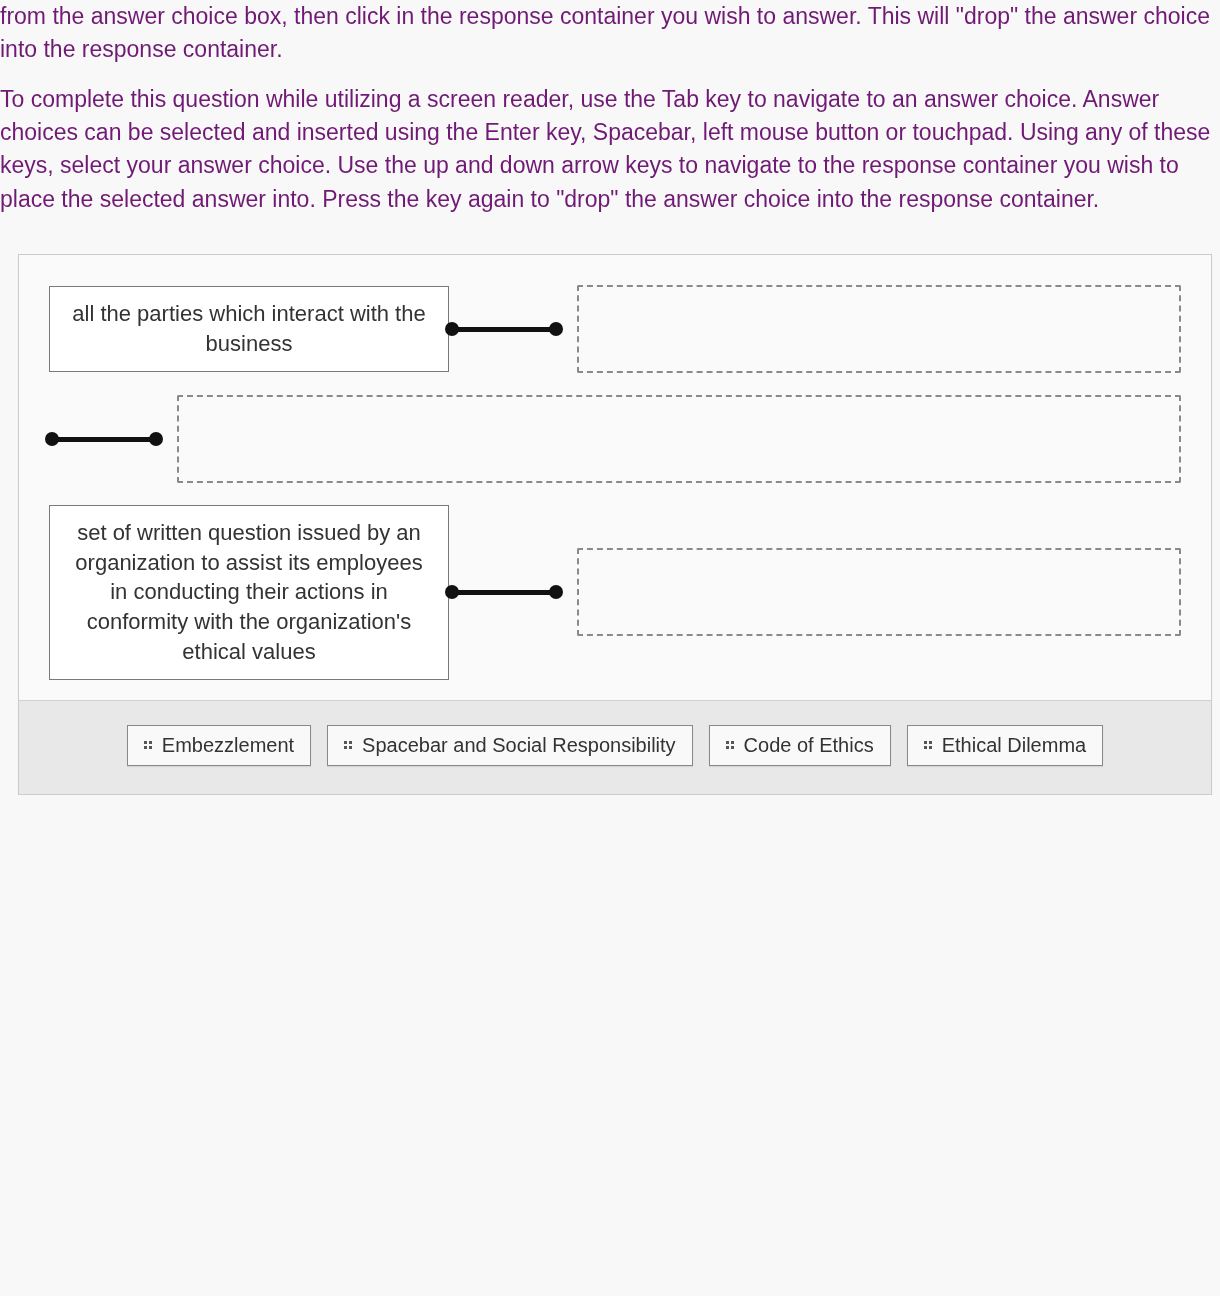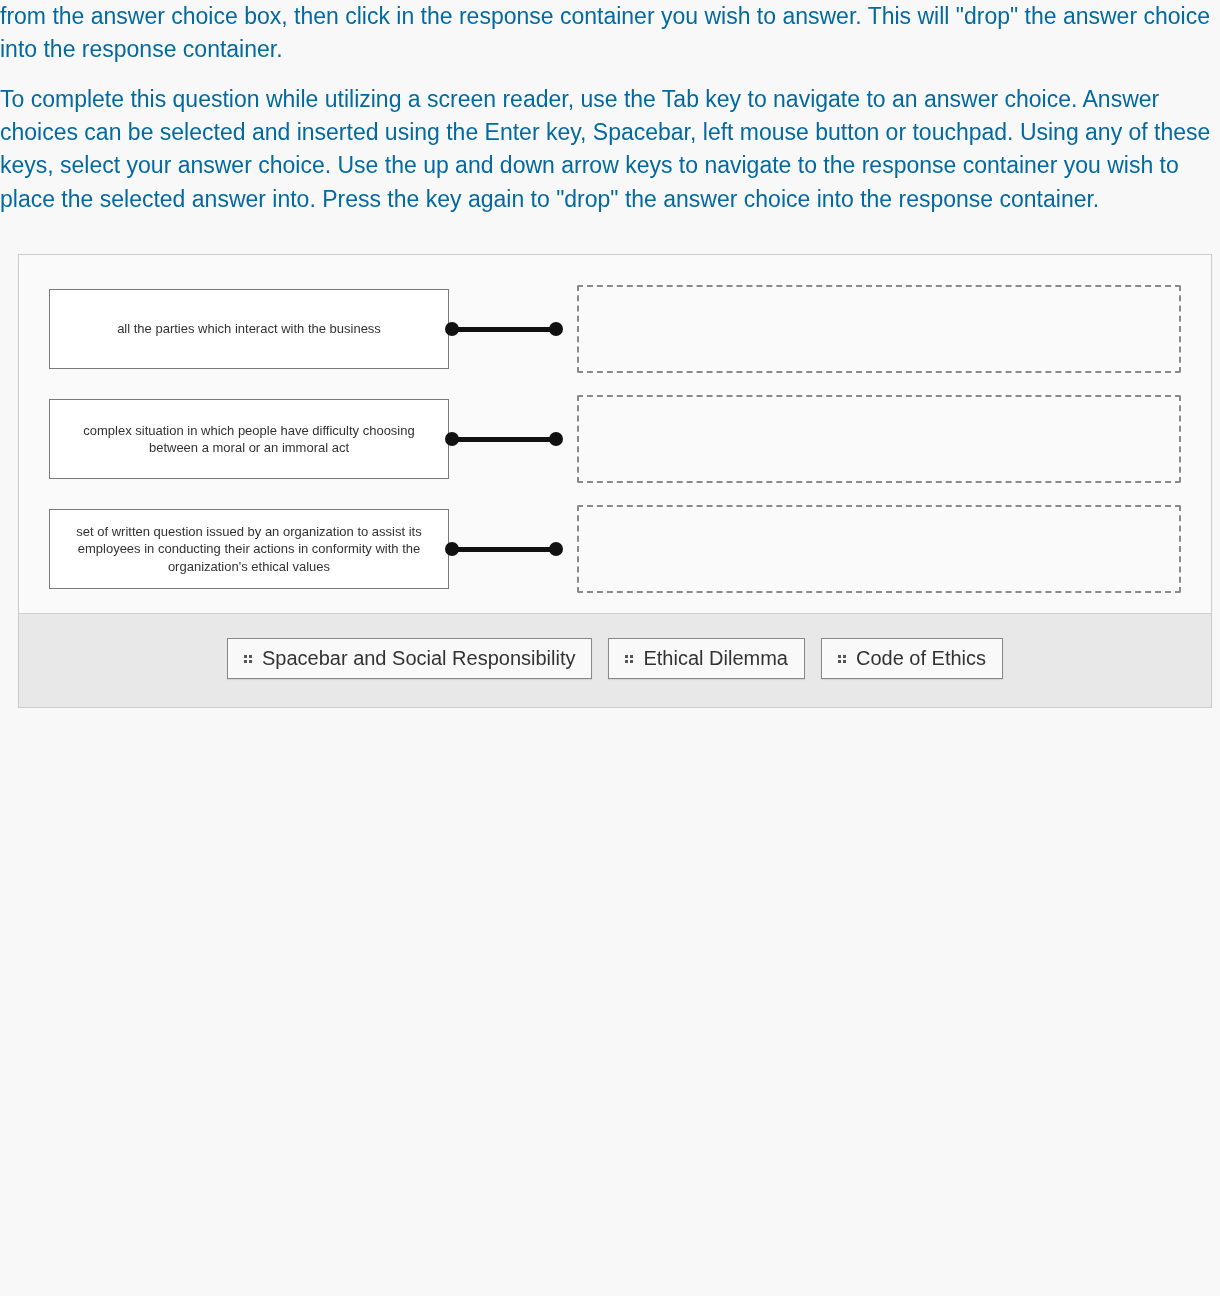--- a/index.html
+++ b/index.html
@@ -6,21 +6,21 @@
   body {
     font-family: Arial, Helvetica, sans-serif;
     background: #f8f8f8;
     width: 1220px;
     color: #222;
   }
   .instructions {
     padding: 0 8px 16px 0;
     font-size: 23px;
     line-height: 1.45;
-    color: #0369a1;
+    color: #701a75;
   }
   .instructions p { margin-bottom: 16px; }
   .quiz-panel {
     border: 1px solid #ccc;
     background: #fafafa;
     margin: 6px 8px 0 18px;
     padding: 30px 30px 0 30px;
     box-shadow: 0 1px 2px rgba(0,0,0,0.05);
   }
   .match-area {
@@ -36,21 +36,21 @@
   .prompt-box {
     width: 400px;
     min-height: 80px;
     border: 1px solid #7a7a7a;
     background: #fff;
     display: flex;
     align-items: center;
     justify-content: center;
     text-align: center;
     padding: 12px 18px;
-    font-size: 13px;
+    font-size: 22px;
     line-height: 1.35;
     color: #333;
   }
   .connector {
     width: 110px;
     display: flex;
     align-items: center;
     justify-content: center;
     position: relative;
   }
@@ -136,23 +136,20 @@
         <span>all the parties which interact with the business</span>
       </div>
       <div class="connector">
           <div class="line"></div>
         </div>
       <div class="drop-box"></div>
     </div>
 
 
     <div class="match-row">
-      <div class="prompt-box">
-        <span>complex situation in which people have difficulty choosing between a moral or an immoral act</span>
-      </div>
       <div class="connector">
           <div class="line"></div>
         </div>
       <div class="drop-box"></div>
     </div>
 
 
     <div class="match-row">
       <div class="prompt-box">
         <span>set of written question issued by an organization to assist its employees in conducting their actions in conformity with the organization's ethical values</span>
@@ -160,20 +157,33 @@
       <div class="connector">
           <div class="line"></div>
         </div>
       <div class="drop-box"></div>
     </div>
 
   </div>
 
   <div class="choices-bar">
 
+    <div class="choice">
+      <span class="grip">
+        <span class="grip-row">
+            <span class="grip-dot"></span>
+            <span class="grip-dot"></span>
+          </span>
+        <span class="grip-row">
+            <span class="grip-dot"></span>
+            <span class="grip-dot"></span>
+          </span>
+      </span>
+      <span>Embezzlement</span>
+    </div>
 
     <div class="choice">
       <span class="grip">
         <span class="grip-row">
             <span class="grip-dot"></span>
             <span class="grip-dot"></span>
           </span>
         <span class="grip-row">
             <span class="grip-dot"></span>
             <span class="grip-dot"></span>
@@ -186,33 +196,33 @@
       <span class="grip">
         <span class="grip-row">
             <span class="grip-dot"></span>
             <span class="grip-dot"></span>
           </span>
         <span class="grip-row">
             <span class="grip-dot"></span>
             <span class="grip-dot"></span>
           </span>
       </span>
+      <span>Code of Ethics</span>
+    </div>
+
+    <div class="choice">
+      <span class="grip">
+        <span class="grip-row">
+            <span class="grip-dot"></span>
+            <span class="grip-dot"></span>
+          </span>
+        <span class="grip-row">
+            <span class="grip-dot"></span>
+            <span class="grip-dot"></span>
+          </span>
+      </span>
       <span>Ethical Dilemma</span>
     </div>
 
-    <div class="choice">
-      <span class="grip">
-        <span class="grip-row">
-            <span class="grip-dot"></span>
-            <span class="grip-dot"></span>
-          </span>
-        <span class="grip-row">
-            <span class="grip-dot"></span>
-            <span class="grip-dot"></span>
-          </span>
-      </span>
-      <span>Code of Ethics</span>
-    </div>
-
 
   </div>
 
 </div>
 
 </body></html>

